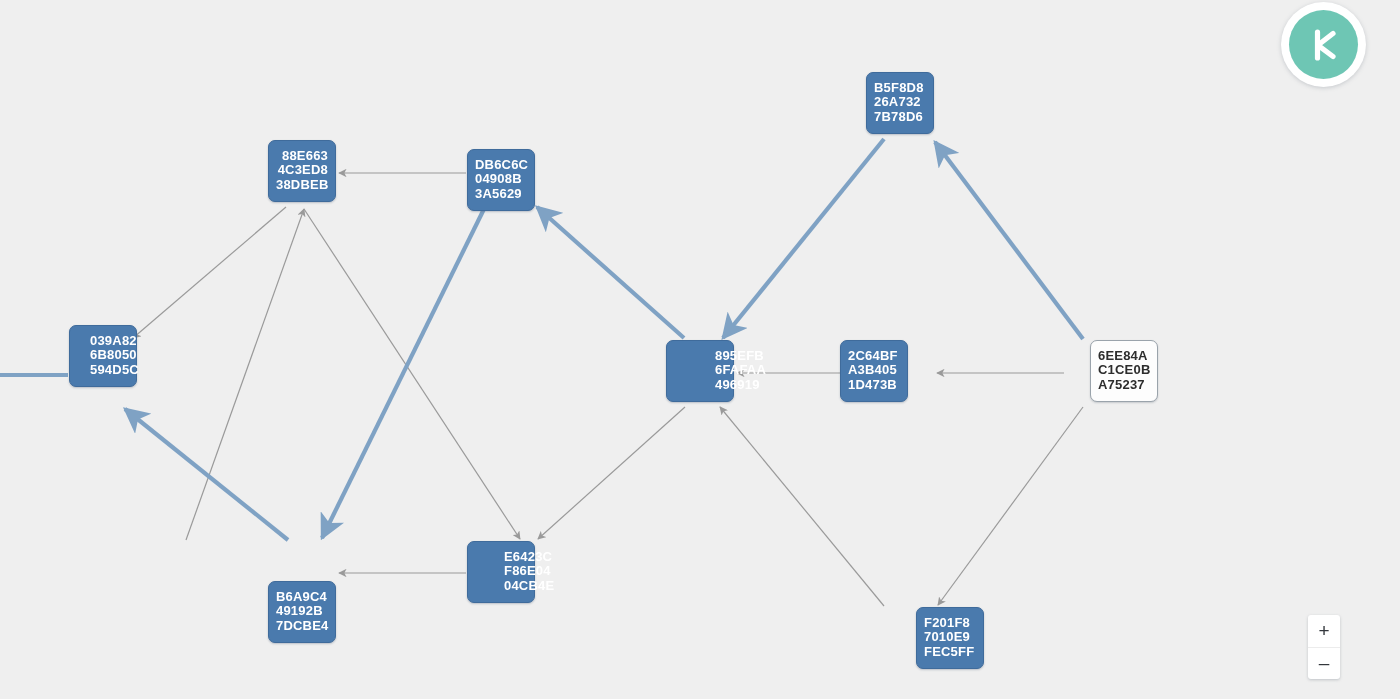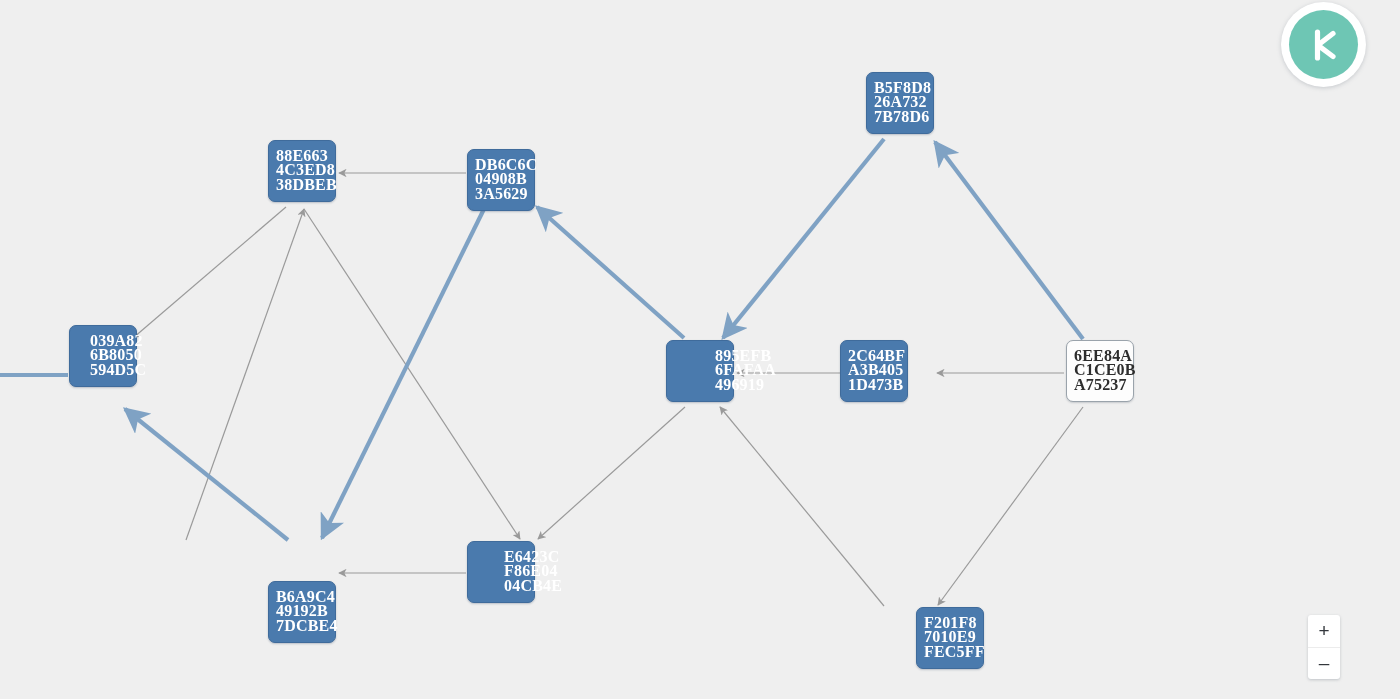--- a/index.html
+++ b/index.html
@@ -21,39 +21,40 @@
     top: 0;
     width: 1400px;
     height: 699px;
   }
   .node {
     position: absolute;
     box-sizing: border-box;
     width: 68px;
     border-radius: 7px;
     padding: 8px 7px 9px 7px;
-    font-family: Liberation Serif, serif;
-    font-size: 16px;
+    font-family: Liberation Sans, sans-serif;
+    font-size: 13px;
     font-weight: bold;
     line-height: 14.3px;
     letter-spacing: 0.2px;
     text-align: left;
     z-index: 5;
     box-shadow: 0 1px 2px rgba(60,80,110,0.30);
   }
   .node.filled {
     background: #4a7aad;
     border: 1px solid #3f6b9b;
     color: #ffffff;
   }
   .node.root {
     background: #fdfdfd;
     border: 1px solid #9aa3ab;
     color: #2d2d2d;
     box-shadow: 0 1px 2px rgba(90,100,115,0.28);
+    margin-left: 24px;
   }
   .node .line { display: block; white-space: pre; }
 
   
   #brand-logo {
     position: absolute;
     left: 1281px;
     top: 2px;
     width: 85px;
     height: 85px;
@@ -135,21 +136,21 @@
         <line x1="68" y1="375" x2="-4" y2="375" stroke="#7fa2c4" stroke-width="4.2"></line>
       </g>
   </svg>
 
   <div id="nodes-layer">
       <div class="node filled" style="left: 866px; top: 72px;">
         <span class="line">B5F8D8</span>
         <span class="line">26A732</span>
         <span class="line">7B78D6</span>
       </div>
-      <div class="node filled" style="left: 268px; top: 140px;">
+      <div class="node filled" style="left: 268px; top: 140px; text-align: right;">
         <span class="line">88E663</span>
         <span class="line">4C3ED8</span>
         <span class="line">38DBEB</span>
       </div>
       <div class="node filled" style="left: 467px; top: 149px;">
         <span class="line">DB6C6C</span>
         <span class="line">04908B</span>
         <span class="line">3A5629</span>
       </div>
       <div class="node filled" style="left: 69px; top: 325px; padding-left: 20px;">

